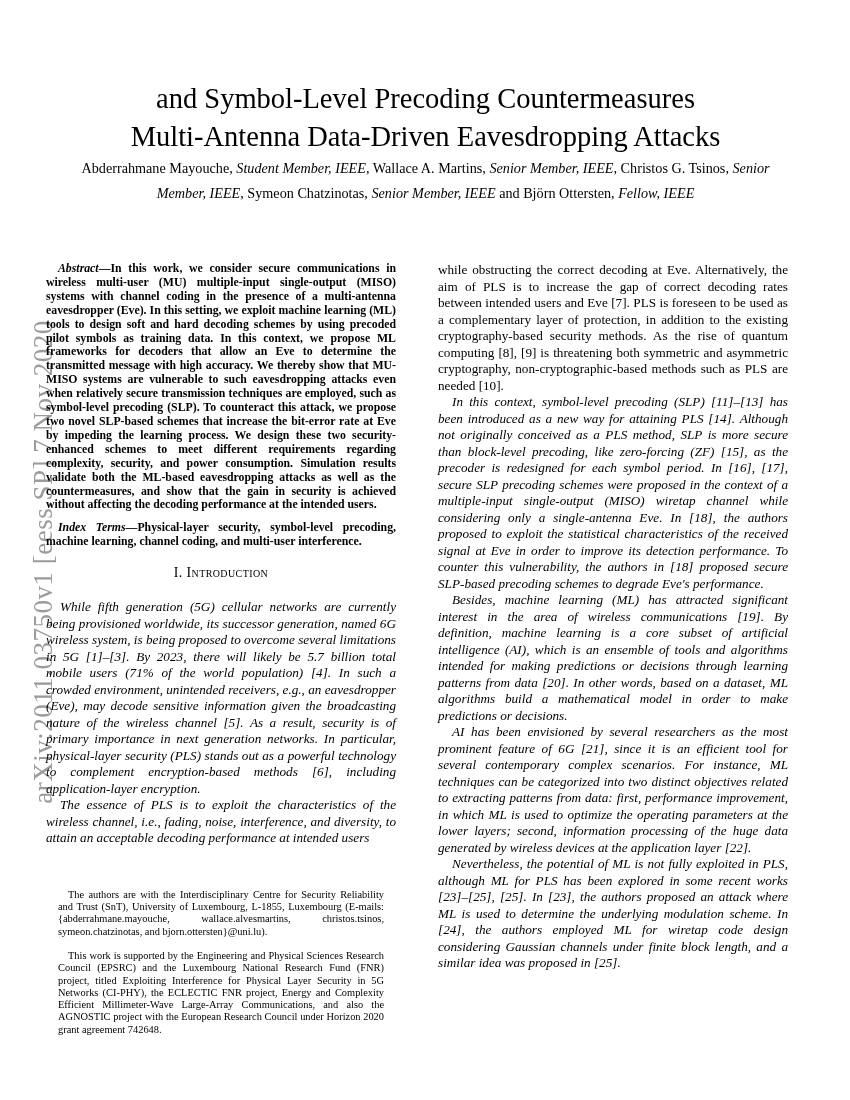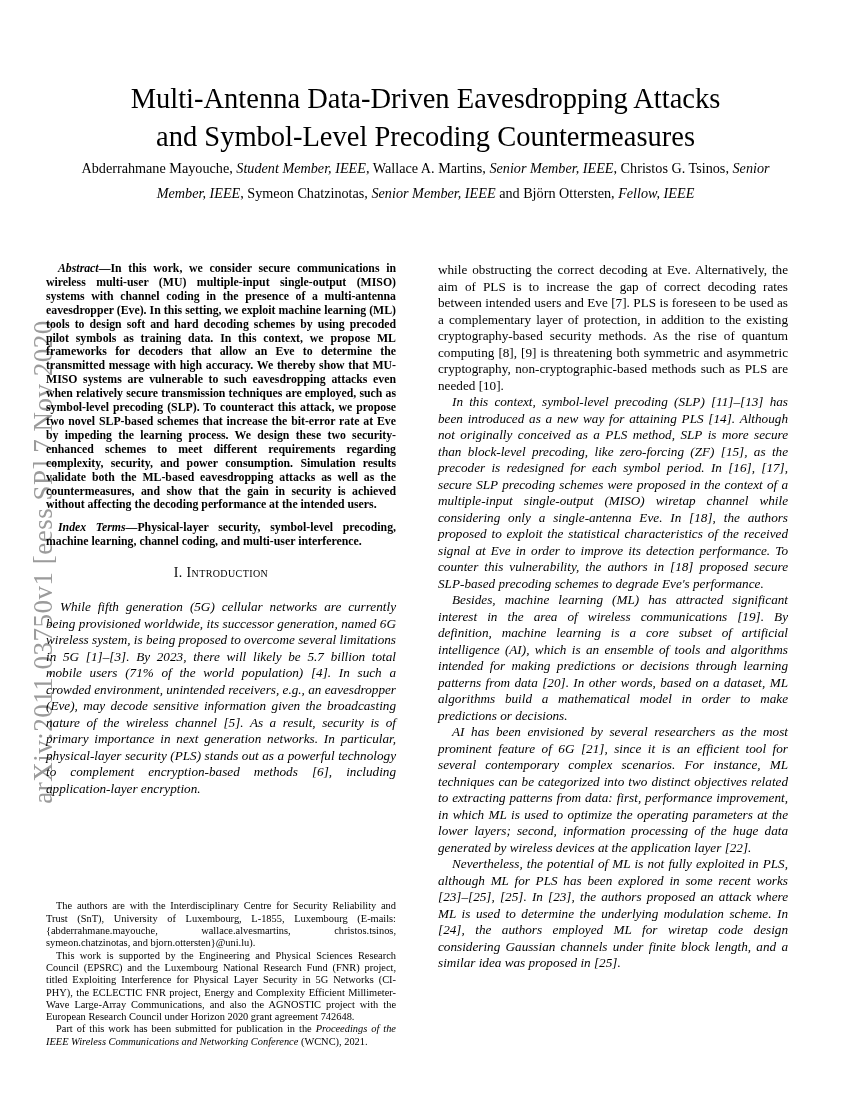--- a/index.html
+++ b/index.html
@@ -85,52 +85,52 @@
     line-height: 16.5px;
     text-align: justify;
   }
   .indent { text-indent: 14px; font-style: italic; }
   .footnotes {
     margin-top: auto;
     font-size: 10.4px;
     line-height: 12.3px;
     text-align: justify;
   }
-  .footnotes p { margin: 0; text-indent: 10px; }
+  .footnotes p { margin: 12px; text-indent: 10px; }
 </style>
 </head>
 <body>
 
 <div class="page">
 
   <div class="watermark">arXiv:2011.03750v1  [eess.SP]  7 Nov 2020</div>
 
   <div class="header">
     <h1 class="title">
+      <span>and Symbol-Level Precoding Countermeasures</span>
       <span>Multi-Antenna Data-Driven Eavesdropping Attacks</span>
-      <span>and Symbol-Level Precoding Countermeasures</span>
     </h1>
     <div class="authors">
       <span>Abderrahmane Mayouche, </span><span class="it">Student Member, IEEE</span><span>, Wallace A. Martins, </span><span class="it">Senior Member, IEEE</span><span>, Christos G. Tsinos, </span><span class="it">Senior Member, IEEE</span><span>, Symeon Chatzinotas, </span><span class="it">Senior Member, IEEE</span><span> and Björn Ottersten, </span><span class="it">Fellow, IEEE</span>
     </div>
   </div>
 
   <div class="col-left">
     <p class="abstract">
       <span class="lead-italic">Abstract</span><span>—In this work, we consider secure communications in wireless multi-user (MU) multiple-input single-output (MISO) systems with channel coding in the presence of a multi-antenna eavesdropper (Eve). In this setting, we exploit machine learning (ML) tools to design soft and hard decoding schemes by using precoded pilot symbols as training data. In this context, we propose ML frameworks for decoders that allow an Eve to determine the transmitted message with high accuracy. We thereby show that MU-MISO systems are vulnerable to such eavesdropping attacks even when relatively secure transmission techniques are employed, such as symbol-level precoding (SLP). To counteract this attack, we propose two novel SLP-based schemes that increase the bit-error rate at Eve by impeding the learning process. We design these two security-enhanced schemes to meet different requirements regarding complexity, security, and power consumption. Simulation results validate both the ML-based eavesdropping attacks as well as the countermeasures, and show that the gain in security is achieved without affecting the decoding performance at the intended users.</span>
     </p>
     <p class="index-terms">
       <span class="lead-italic">Index Terms</span><span>—Physical-layer security, symbol-level precoding, machine learning, channel coding, and multi-user interference.</span>
     </p>
     <h2 class="section-heading">I. Introduction</h2>
     <p class="body-par indent">While fifth generation (5G) cellular networks are currently being provisioned worldwide, its successor generation, named 6G wireless system, is being proposed to overcome several limitations in 5G [1]–[3]. By 2023, there will likely be 5.7 billion total mobile users (71% of the world population) [4]. In such a crowded environment, unintended receivers, e.g., an eavesdropper (Eve), may decode sensitive information given the broadcasting nature of the wireless channel [5]. As a result, security is of primary importance in next generation networks. In particular, physical-layer security (PLS) stands out as a powerful technology to complement encryption-based methods [6], including application-layer encryption.</p>
+    <p class="body-par indent">The essence of PLS is to exploit the characteristics of the wireless channel, i.e., fading, noise, interference, and diversity, to attain an acceptable decoding performance at intended users</p>
     <div class="footnotes">
       <p>The authors are with the Interdisciplinary Centre for Security Reliability and Trust (SnT), University of Luxembourg, L-1855, Luxembourg (E-mails: {abderrahmane.mayouche, wallace.alvesmartins, christos.tsinos, symeon.chatzinotas, and bjorn.ottersten}@uni.lu).</p>
       <p>This work is supported by the Engineering and Physical Sciences Research Council (EPSRC) and the Luxembourg National Research Fund (FNR) project, titled Exploiting Interference for Physical Layer Security in 5G Networks (CI-PHY), the ECLECTIC FNR project, Energy and Complexity Efficient Millimeter-Wave Large-Array Communications, and also the AGNOSTIC project with the European Research Council under Horizon 2020 grant agreement 742648.</p>
-      <p><span>Part of this work has been submitted for publication in the </span><span class="it">Proceedings of the IEEE Wireless Communications and Networking Conference</span><span> (WCNC), 2021.</span></p>
     </div>
   </div>
 
   <div class="col-right">
     <p class="body-par">while obstructing the correct decoding at Eve. Alternatively, the aim of PLS is to increase the gap of correct decoding rates between intended users and Eve [7]. PLS is foreseen to be used as a complementary layer of protection, in addition to the existing cryptography-based security methods. As the rise of quantum computing [8], [9] is threatening both symmetric and asymmetric cryptography, non-cryptographic-based methods such as PLS are needed [10].</p>
     <p class="body-par indent">In this context, symbol-level precoding (SLP) [11]–[13] has been introduced as a new way for attaining PLS [14]. Although not originally conceived as a PLS method, SLP is more secure than block-level precoding, like zero-forcing (ZF) [15], as the precoder is redesigned for each symbol period. In [16], [17], secure SLP precoding schemes were proposed in the context of a multiple-input single-output (MISO) wiretap channel while considering only a single-antenna Eve. In [18], the authors proposed to exploit the statistical characteristics of the received signal at Eve in order to improve its detection performance. To counter this vulnerability, the authors in [18] proposed secure SLP-based precoding schemes to degrade Eve's performance.</p>
     <p class="body-par indent">Besides, machine learning (ML) has attracted significant interest in the area of wireless communications [19]. By definition, machine learning is a core subset of artificial intelligence (AI), which is an ensemble of tools and algorithms intended for making predictions or decisions through learning patterns from data [20]. In other words, based on a dataset, ML algorithms build a mathematical model in order to make predictions or decisions.</p>
     <p class="body-par indent">AI has been envisioned by several researchers as the most prominent feature of 6G [21], since it is an efficient tool for several contemporary complex scenarios. For instance, ML techniques can be categorized into two distinct objectives related to extracting patterns from data: first, performance improvement, in which ML is used to optimize the operating parameters at the lower layers; second, information processing of the huge data generated by wireless devices at the application layer [22].</p>
     <p class="body-par indent">Nevertheless, the potential of ML is not fully exploited in PLS, although ML for PLS has been explored in some recent works [23]–[25], [25]. In [23], the authors proposed an attack where ML is used to determine the underlying modulation scheme. In [24], the authors employed ML for wiretap code design considering Gaussian channels under finite block length, and a similar idea was proposed in [25].</p>
   </div>

